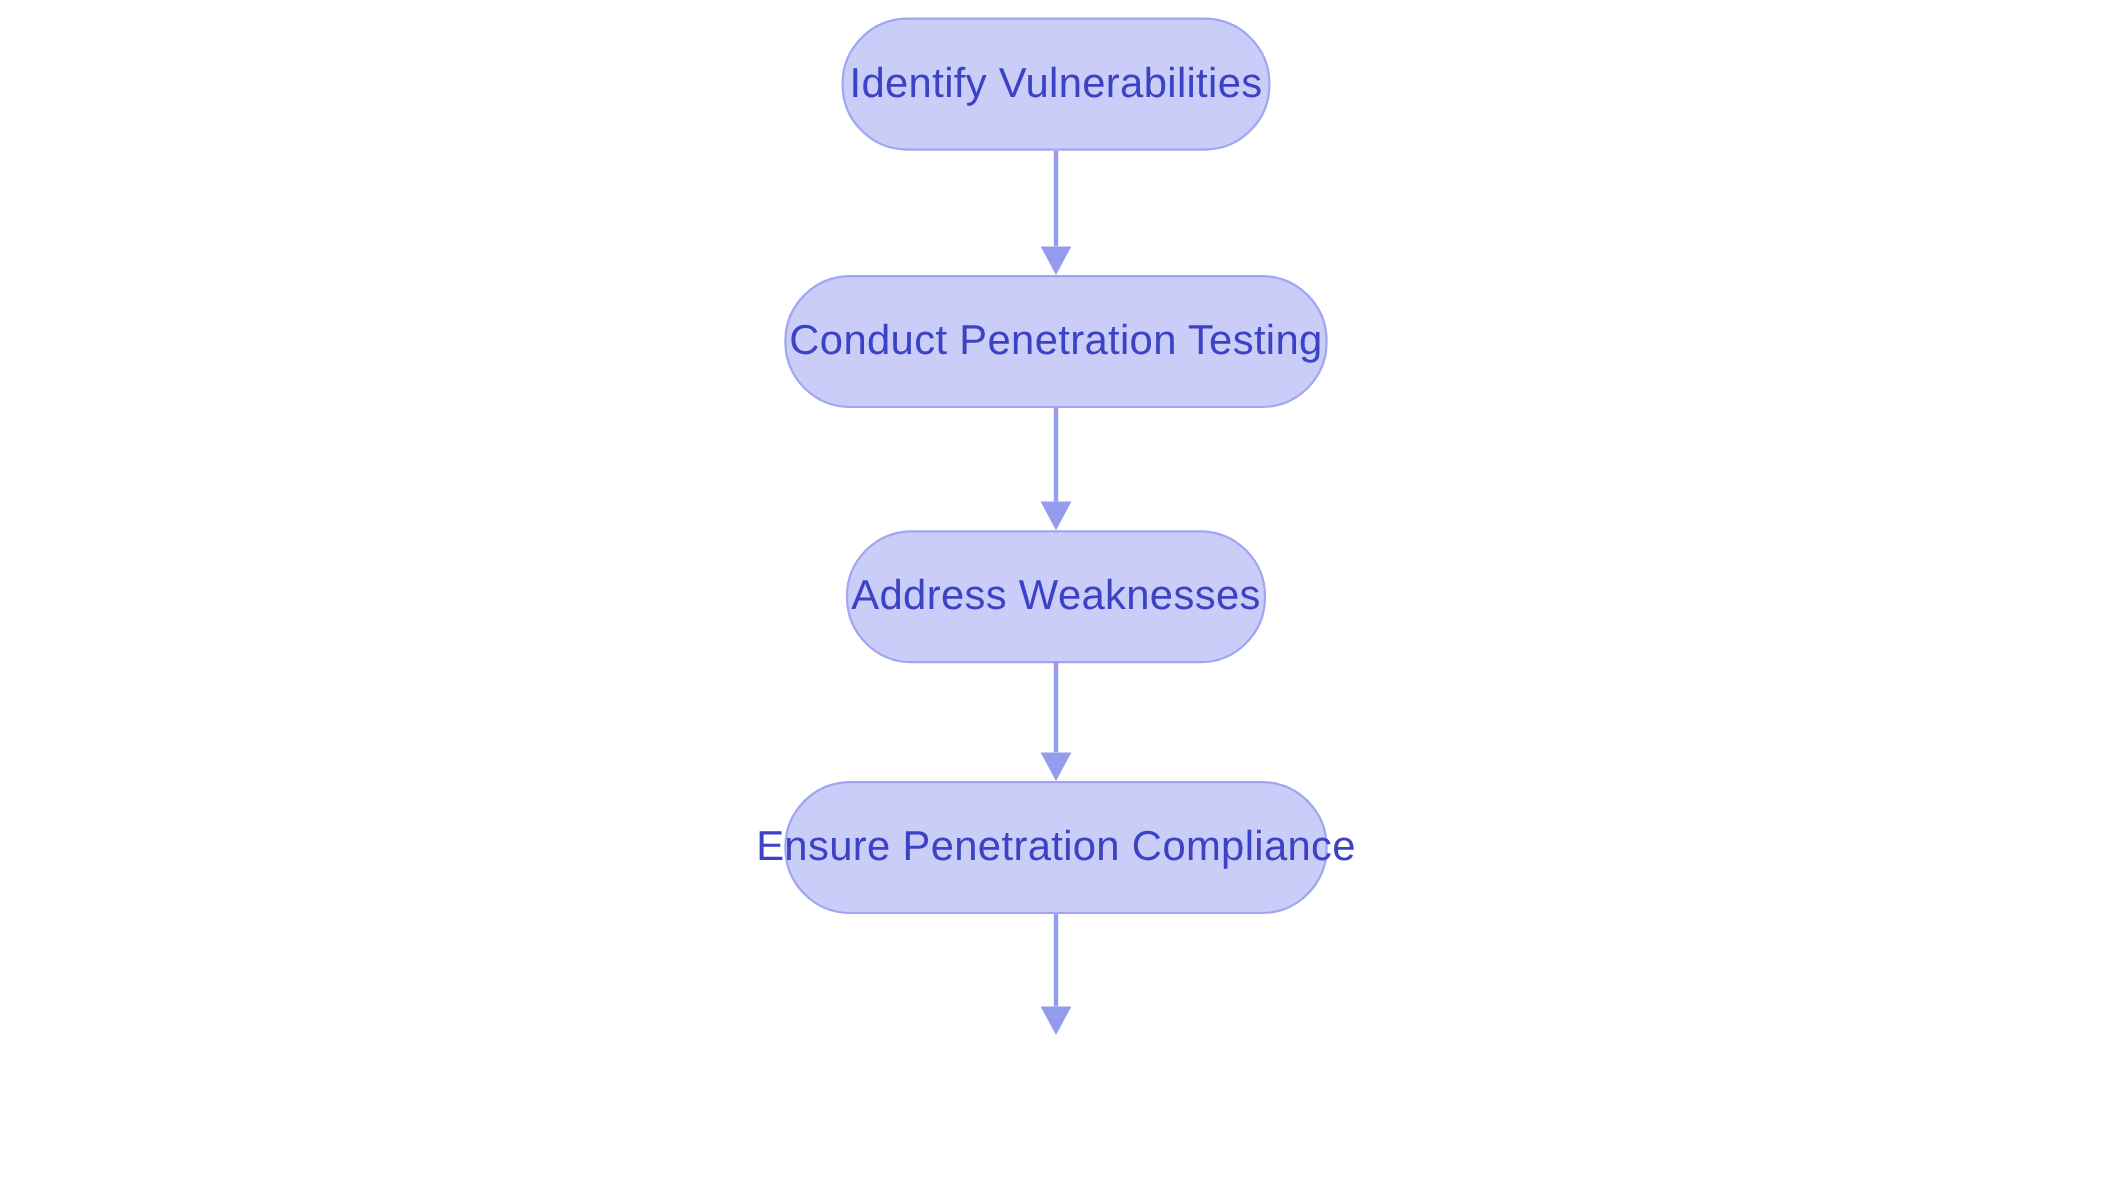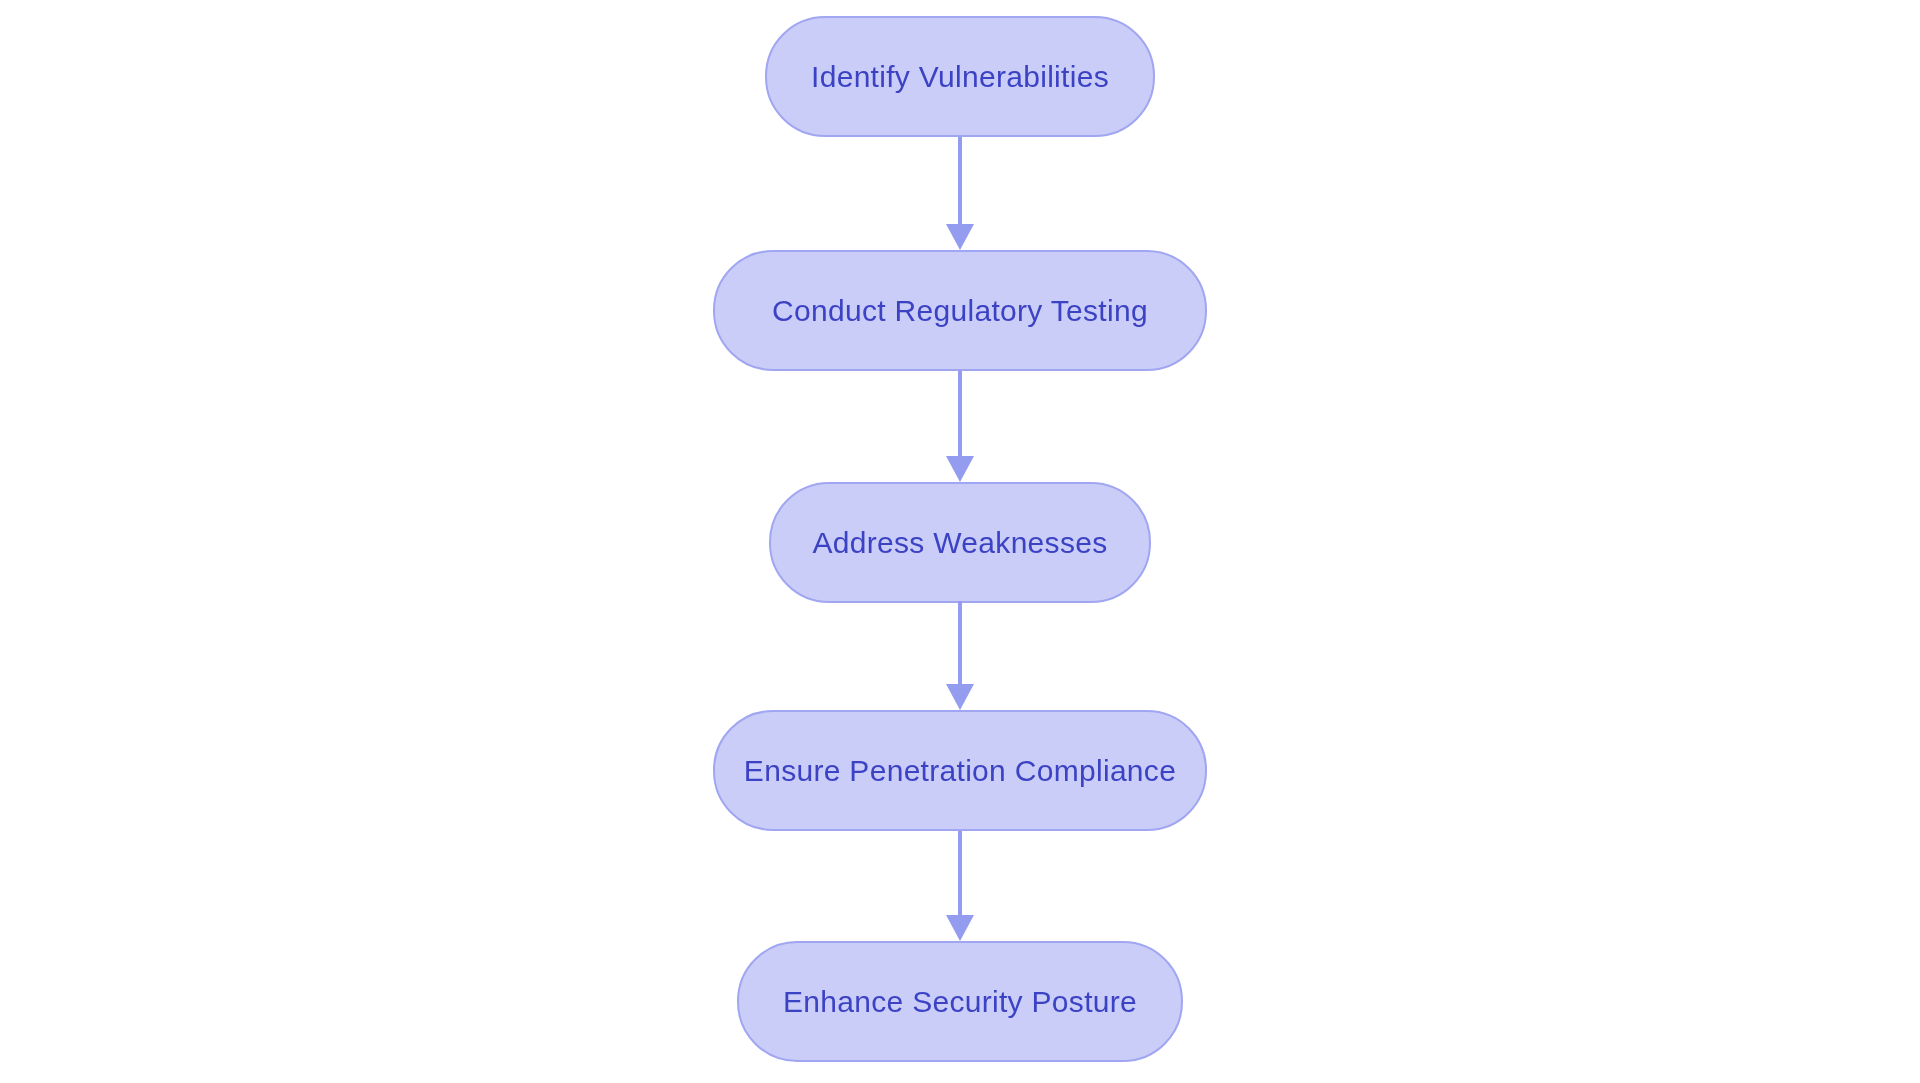--- a/index.html
+++ b/index.html
@@ -28,21 +28,21 @@
     left: 50%;
     transform: translateX(-50%);
     height: 121px;
     background: var(--node-fill);
     border: 2px solid var(--node-border);
     border-radius: 60px;
     display: flex;
     align-items: center;
     justify-content: center;
     color: var(--node-text);
-    font-size: 30px;
+    font-size: 38px;
     letter-spacing: 0.3px;
     text-align: center;
     white-space: nowrap;
   }
   .node.n1 { top: 16px;  width: 390px; }
   .node.n2 { top: 250px; width: 494px; }
   .node.n3 { top: 482px; width: 382px; }
   .node.n4 { top: 710px; width: 494px; }
   .node.n5 { top: 941px; width: 446px; }
 
@@ -80,21 +80,21 @@
   <div class="node n1">
     <span>Identify Vulnerabilities</span>
   </div>
 
   <div class="arrow a1">
     <div class="line"></div>
     <div class="head"></div>
   </div>
 
   <div class="node n2">
-    <span>Conduct Regulatory Testing</span>
+    <span>Conduct Penetration Testing</span>
   </div>
 
   <div class="arrow a2">
     <div class="line"></div>
     <div class="head"></div>
   </div>
 
   <div class="node n3">
     <span>Address Weaknesses</span>
   </div>
@@ -106,17 +106,14 @@
 
   <div class="node n4">
     <span>Ensure Penetration Compliance</span>
   </div>
 
   <div class="arrow a4">
     <div class="line"></div>
     <div class="head"></div>
   </div>
 
-  <div class="node n5">
-    <span>Enhance Security Posture</span>
-  </div>
 
 </div>
 
 </body></html>

